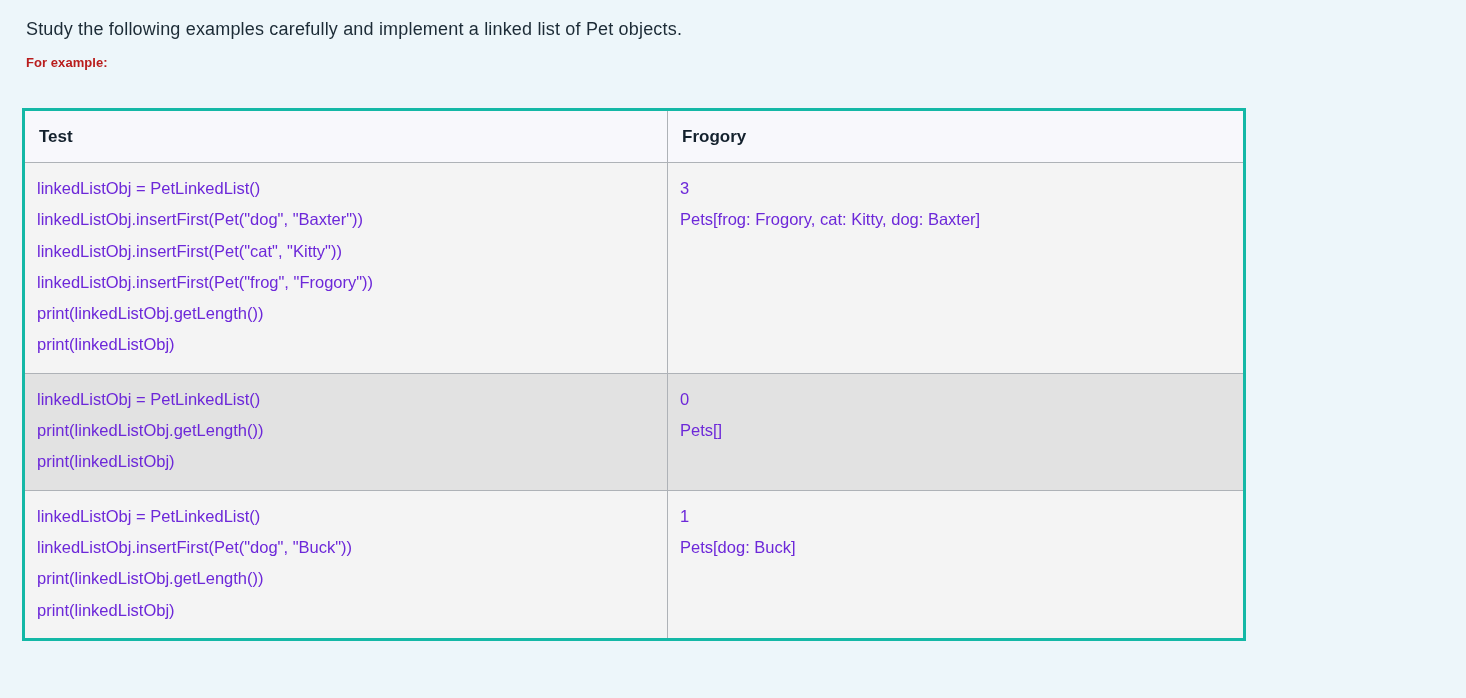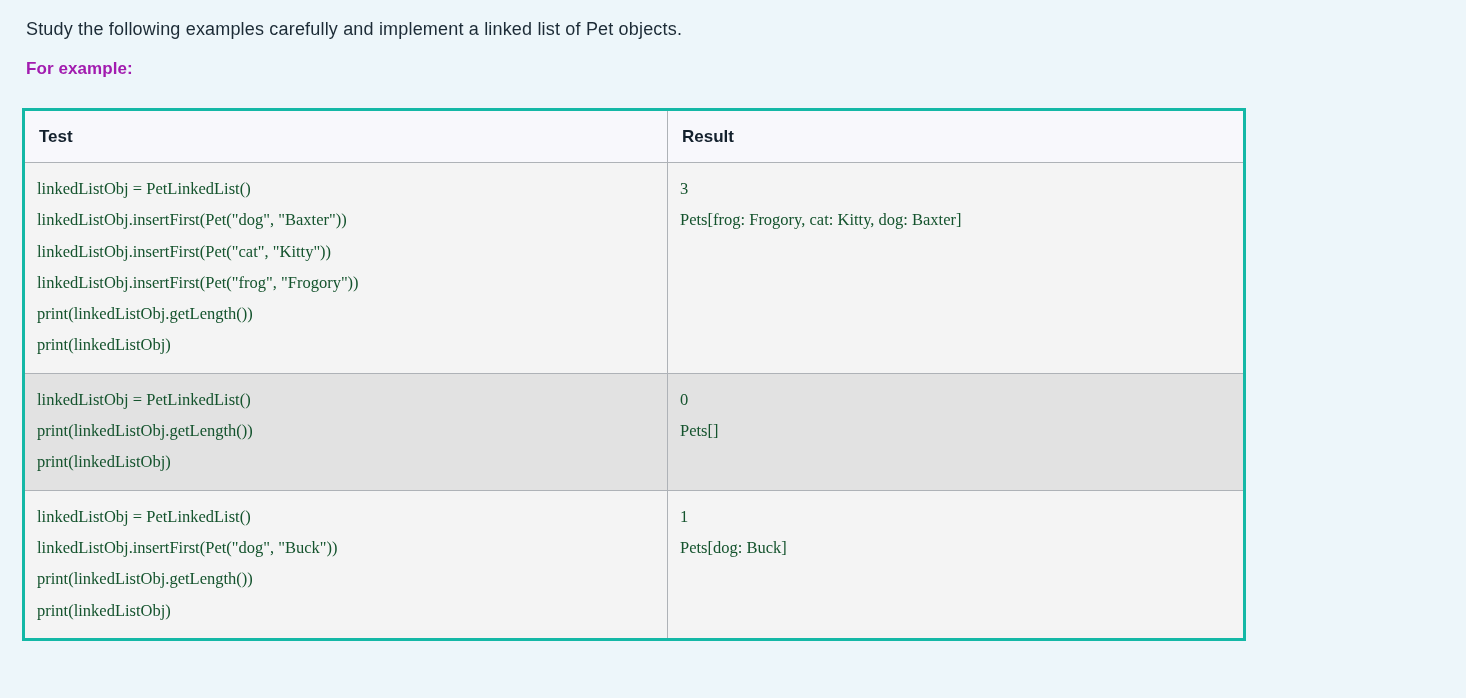--- a/index.html
+++ b/index.html
@@ -28,25 +28,25 @@
     font-size: 18px;
     line-height: 28px;
     color: #1c2b36;
     font-weight: 400;
     letter-spacing: 0.01em;
     white-space: nowrap;
   }
   .for-example {
     position: absolute;
     left: 26px;
-    top: 56px;
-    font-size: 17px;
+    top: 50px;
+    font-size: 13px;
     line-height: 26px;
     font-weight: 700;
-    color: #a21caf;
+    color: #b91c1c;
     letter-spacing: 0.005em;
     white-space: nowrap;
   }
   .example-table {
     position: absolute;
     left: 22px;
     top: 108px;
     width: 1221px;
     border-collapse: collapse;
     table-layout: fixed;
@@ -70,24 +70,24 @@
   .example-table td {
     border: 1px solid #aeb2b7;
     vertical-align: top;
     padding: 10px 0 12px 12px;
     box-sizing: border-box;
   }
   tr.row-light td { background: #f4f4f4; }
   tr.row-dark td { background: #e2e2e2; }
   pre.code {
     margin: 0;
-    font-family: Liberation Serif, serif;
+    font-family: Liberation Sans, sans-serif;
     font-size: 16.5px;
     line-height: 31.3px;
-    color: #14532d;
+    color: #6d28d9;
     white-space: pre;
     letter-spacing: 0;
   }
   tr.row-1 td { height: 201px; }
   tr.row-2 td { height: 116px; }
   tr.row-3 td { height: 147px; }
 </style>
 </head>
 <body>
 
@@ -98,21 +98,21 @@
   <div class="for-example">For example:</div>
 
   <table class="example-table">
     <colgroup>
       <col class="col-test">
       <col class="col-result">
     </colgroup>
     <thead>
       <tr>
         <th>Test</th>
-        <th>Result</th>
+        <th>Frogory</th>
       </tr>
     </thead>
     <tbody>
       <tr class="row-light row-1">
         <td>
           <pre class="code">linkedListObj = PetLinkedList()
 linkedListObj.insertFirst(Pet("dog", "Baxter"))
 linkedListObj.insertFirst(Pet("cat", "Kitty"))
 linkedListObj.insertFirst(Pet("frog", "Frogory"))
 print(linkedListObj.getLength())

